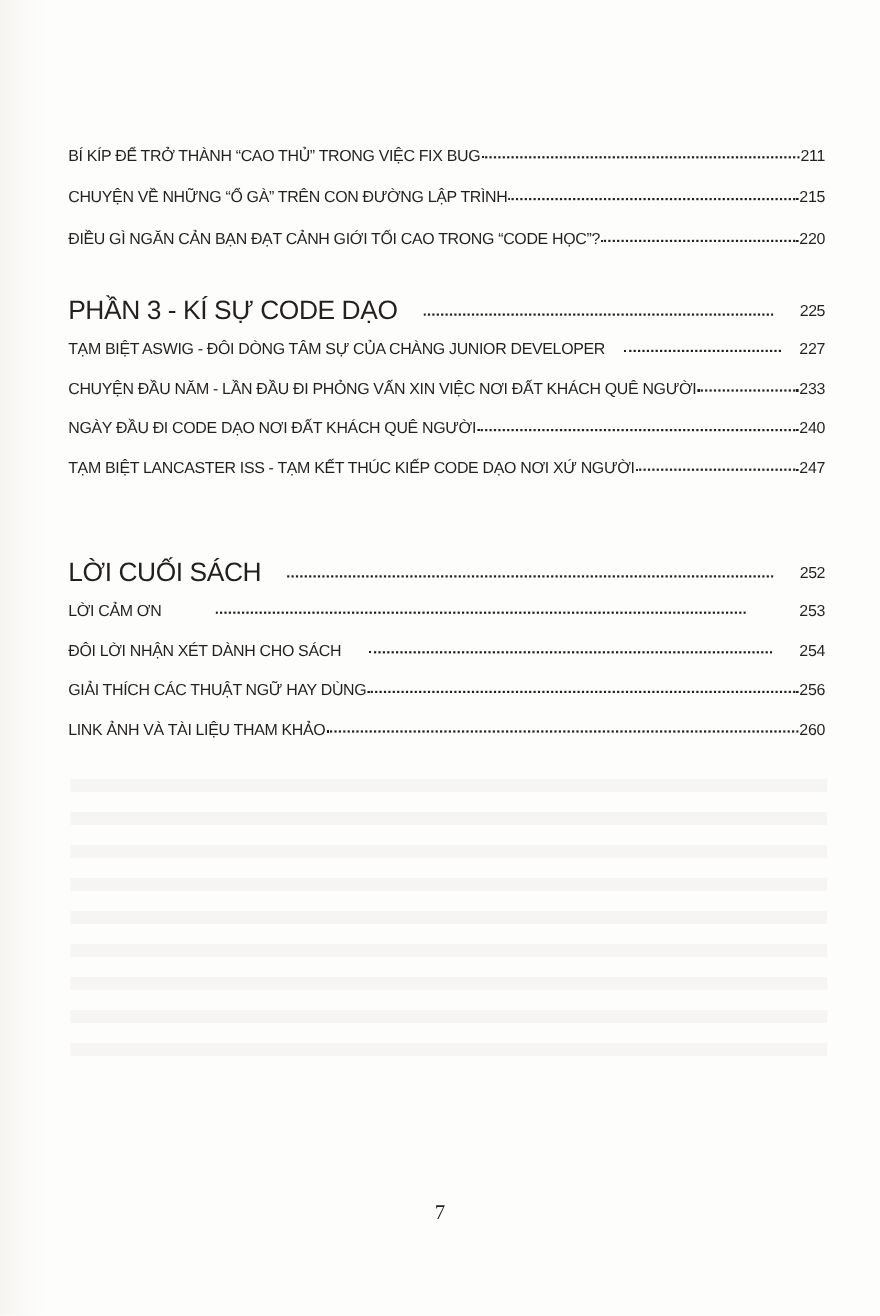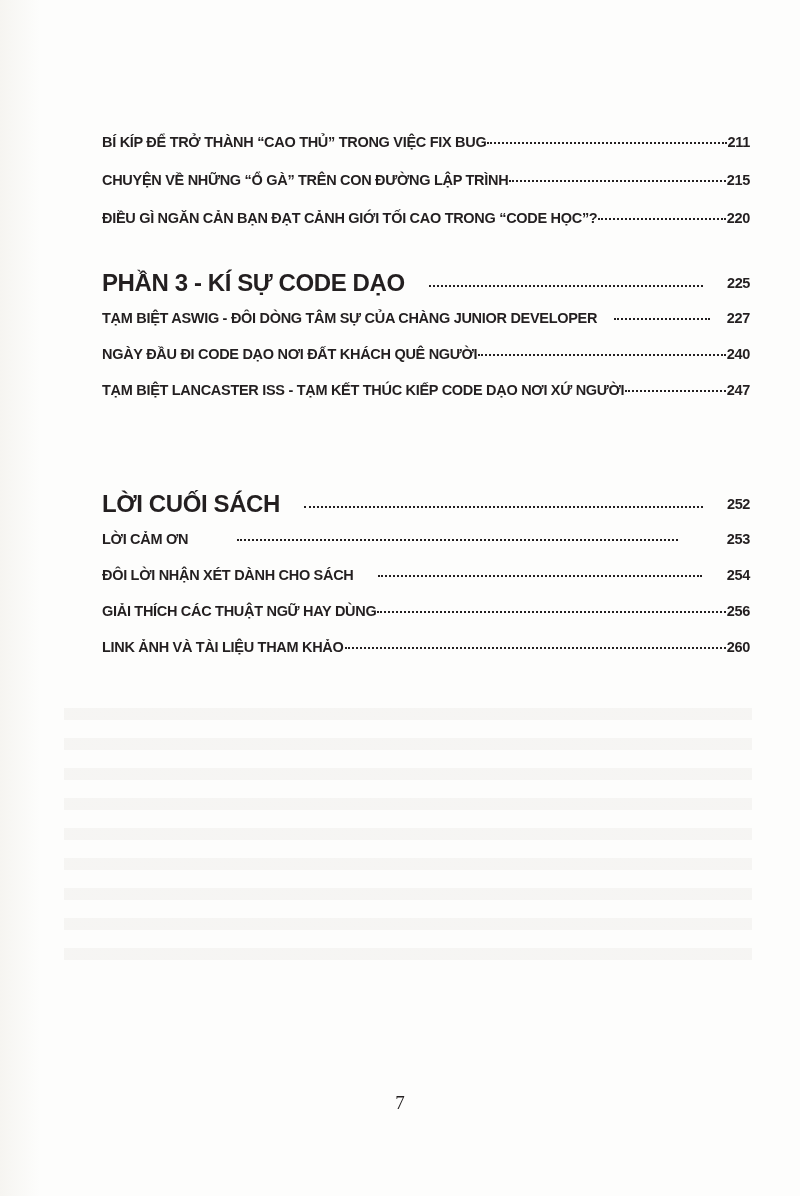--- a/index.html
+++ b/index.html
@@ -41,26 +41,25 @@
     }
     .toc {
       position: absolute;
       left: 62px;
       width: 688px;
     }
     .row {
       display: flex;
       align-items: flex-start;
       white-space: nowrap;
-      font-weight: bold;
+      font-weight: normal;
       font-size: 14.5px;
       letter-spacing: -0.3px;
       height: 24px;
       line-height: 24px;
-      margin-left: 40px;
     }
     .row .title {
       flex: 0 0 auto;
     }
     .row .leader {
       flex: 1 1 auto;
       overflow: hidden;
       margin: 0 1px;
       position: relative;
       height: 1em;
@@ -130,32 +129,37 @@
       <span class="title">PHẦN 3 - KÍ SỰ CODE DẠO</span>
       <span class="leader"></span>
       <span class="page-num">225</span>
     </div>
     <div class="row" style="margin-bottom:12px;gap:16px;">
       <span class="title">TẠM BIỆT ASWIG - ĐÔI DÒNG TÂM SỰ CỦA CHÀNG JUNIOR DEVELOPER</span>
       <span class="leader"></span>
       <span class="page-num">227</span>
     </div>
     <div class="row" style="margin-bottom:12px;">
+      <span class="title">CHUYỆN ĐẦU NĂM - LẦN ĐẦU ĐI PHỎNG VẤN XIN VIỆC NƠI ĐẤT KHÁCH QUÊ NGƯỜI</span>
+      <span class="leader"></span>
+      <span class="page-num">233</span>
+    </div>
+    <div class="row" style="margin-bottom:12px;">
       <span class="title">NGÀY ĐẦU ĐI CODE DẠO NƠI ĐẤT KHÁCH QUÊ NGƯỜI</span>
       <span class="leader"></span>
       <span class="page-num">240</span>
     </div>
     <div class="row">
       <span class="title">TẠM BIỆT LANCASTER ISS - TẠM KẾT THÚC KIẾP CODE DẠO NƠI XỨ NGƯỜI</span>
       <span class="leader"></span>
       <span class="page-num">247</span>
     </div>
   </div>
 
-  <div class="toc" style="top:487px;">
+  <div class="toc" style="top:504px;">
     <div class="row part" style="margin-bottom:6px;">
       <span class="title">LỜI CUỐI SÁCH</span>
       <span class="leader"></span>
       <span class="page-num">252</span>
     </div>
     <div class="row" style="margin-bottom:12px;gap:48px;">
       <span class="title">LỜI CẢM ƠN</span>
       <span class="leader"></span>
       <span class="page-num">253</span>
     </div>

